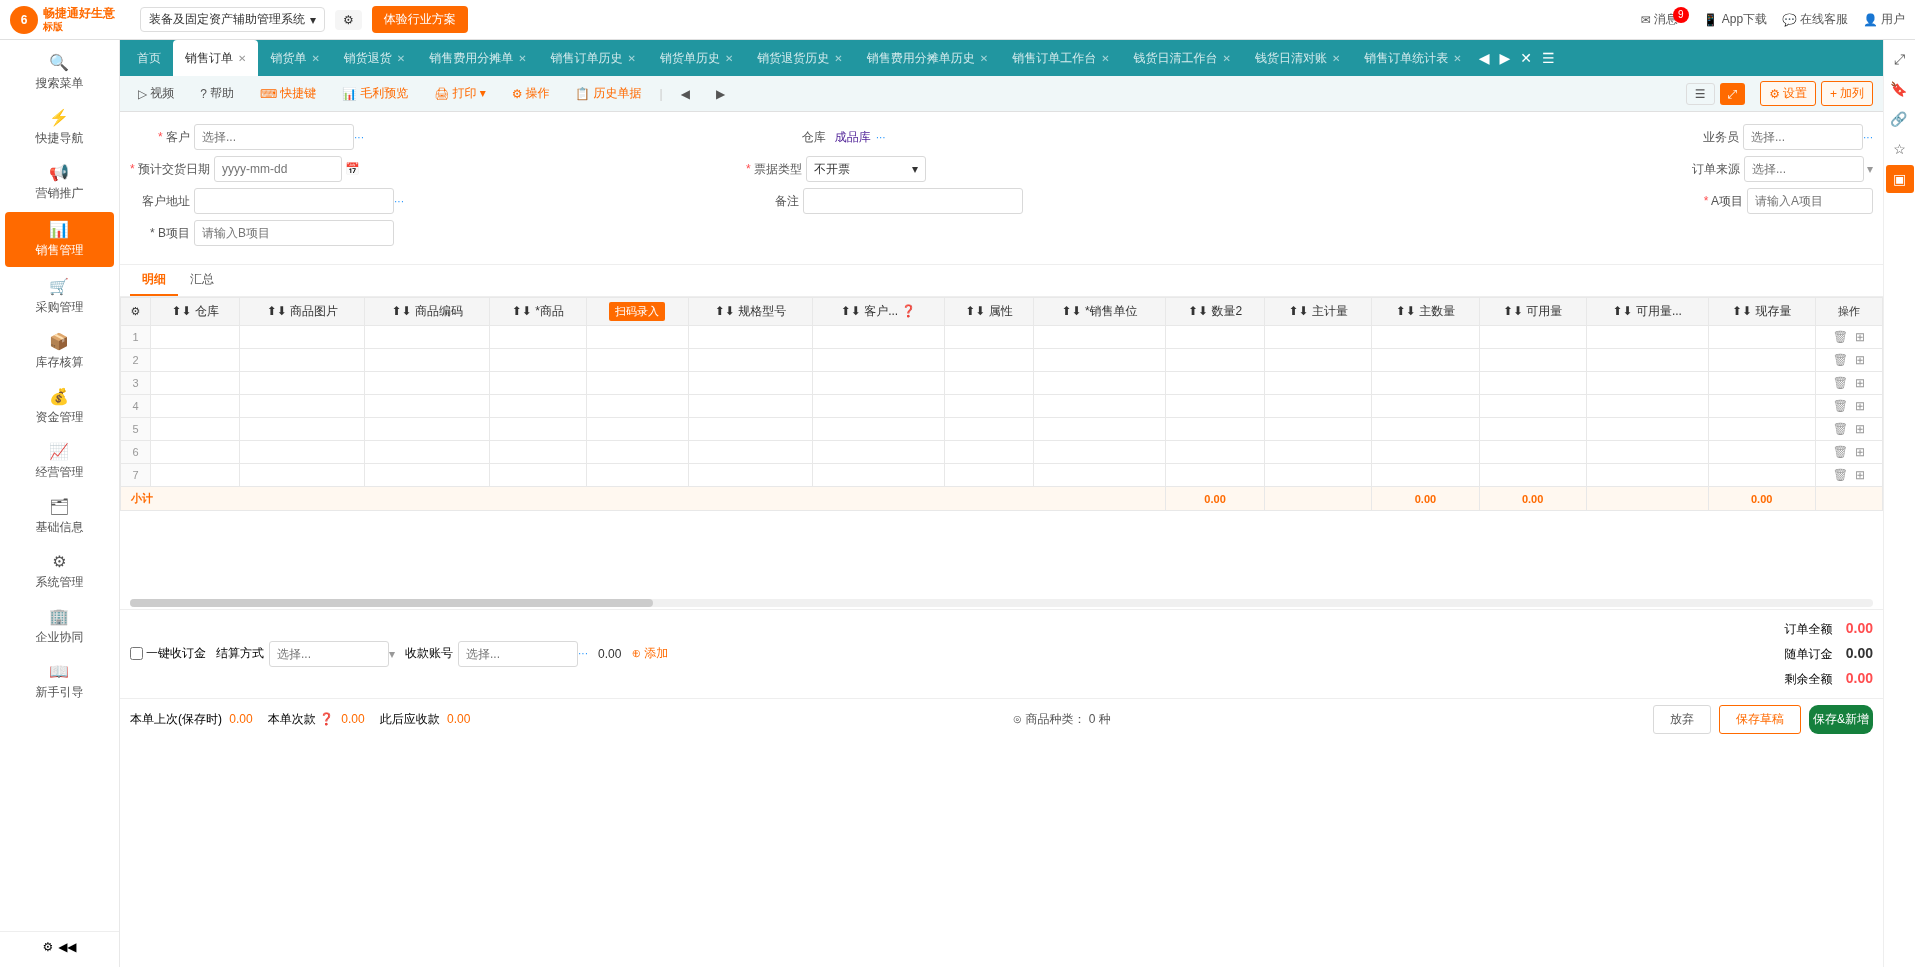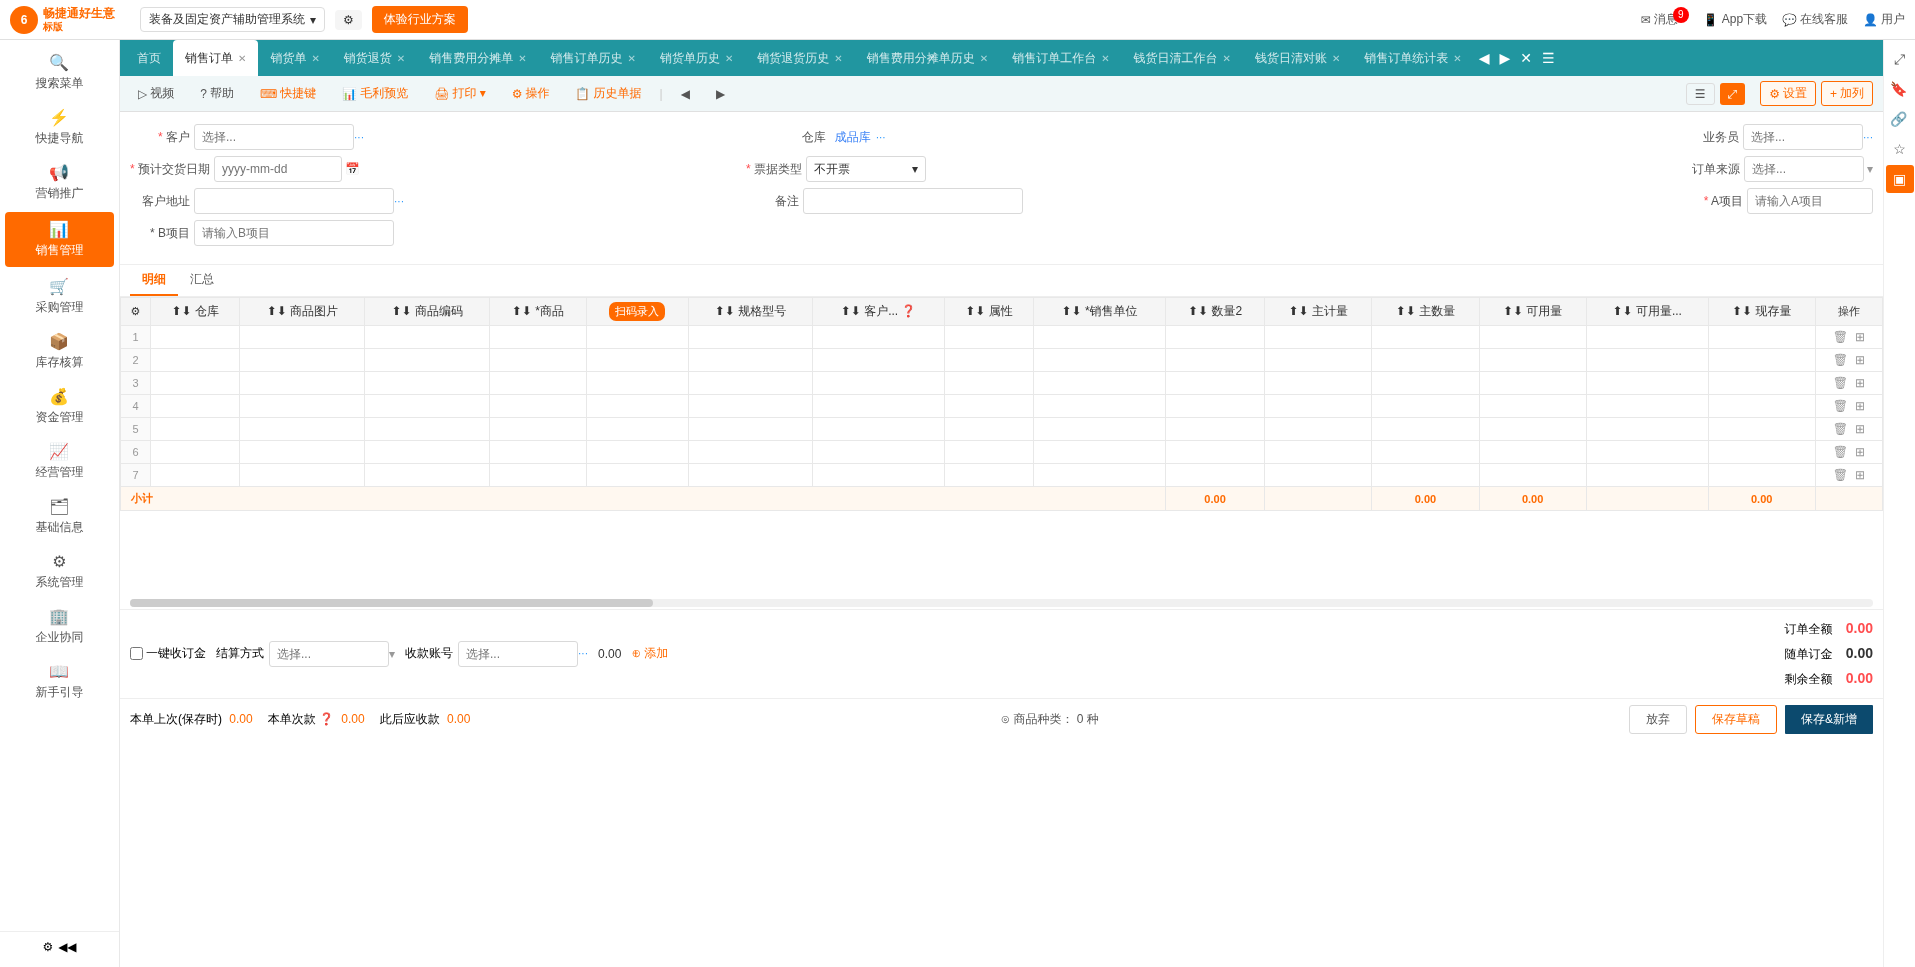--- a/index.html
+++ b/index.html
@@ -142,21 +142,21 @@
       border: 1px solid #e8e8e8; padding: 4px 6px;
       text-align: center; white-space: nowrap; font-size: 11px;
     }
     .data-table th {
       background: #f5f5f5; color: #333; font-weight: normal;
       position: sticky; top: 0; z-index: 1;
     }
     .data-table tbody tr td:first-child { color: #999; background: #fafafa; }
     .col-num { width: 30px; background: #f5f5f5; }
     .scan-btn {
-      background: #ff6a00; color: #fff; border: none; border-radius: 7px;
+      background: #ff6a00; color: #fff; border: none; border-radius: 2px;
       padding: 2px 6px; font-size: 11px; cursor: pointer;
     }
 
     
     .summary-row td { background: #fff8f0 !important; color: #ff6a00; font-weight: bold; }
 
     
     .bottom-bar {
       background: #fff; border-top: 1px solid #eee;
       padding: 6px 10px;
@@ -175,22 +175,22 @@
     }
     .btn-discard {
       border: 1px solid #d9d9d9; background: #fff; border-radius: 3px;
       padding: 5px 16px; cursor: pointer; color: #555;
     }
     .btn-save {
       border: 1px solid #ff6a00; background: #fff; border-radius: 3px;
       padding: 5px 16px; cursor: pointer; color: #ff6a00;
     }
     .btn-save-new {
-      background: #0c4a6e; color: #fff; border: none; border-radius: 1px;
-      padding: 5px 16px; cursor: pointer;
+      background: #15803d; color: #fff; border: none; border-radius: 9px;
+      padding: 5px 4px; cursor: pointer;
     }
 
     
     .right-panel {
       width: 32px; background: #fff; border-left: 1px solid #eee;
       display: flex; flex-direction: column; align-items: center;
       padding: 5px 0; gap: 2px;
     }
     .right-icon {
       width: 28px; height: 28px; display: flex; align-items: center; justify-content: center;
@@ -427,21 +427,21 @@
 
         <div class="form-row">
           <div class="form-group">
             <span class="form-label required">客户</span>
             <input class="form-input" placeholder="选择..." style="width: 160px; color: rgb(204, 204, 204);">
             <span class="ellipsis-btn">···</span>
           </div>
           <div style="flex:1;min-width:80px;"></div>
           <div class="form-group">
             <span class="form-label">仓库</span>
-            <span style="color:#3b82f6;margin:0 5px;">成品库</span>
+            <span style="color:#4c1d95;margin:0 5px;">成品库</span>
             <span class="ellipsis-btn">···</span>
           </div>
           <div style="flex:2;"></div>
           <div class="form-group">
             <span class="form-label">业务员</span>
             <input class="form-input" placeholder="选择..." style="width: 120px; color: rgb(204, 204, 204);">
             <span class="ellipsis-btn">···</span>
           </div>
         </div>
 

